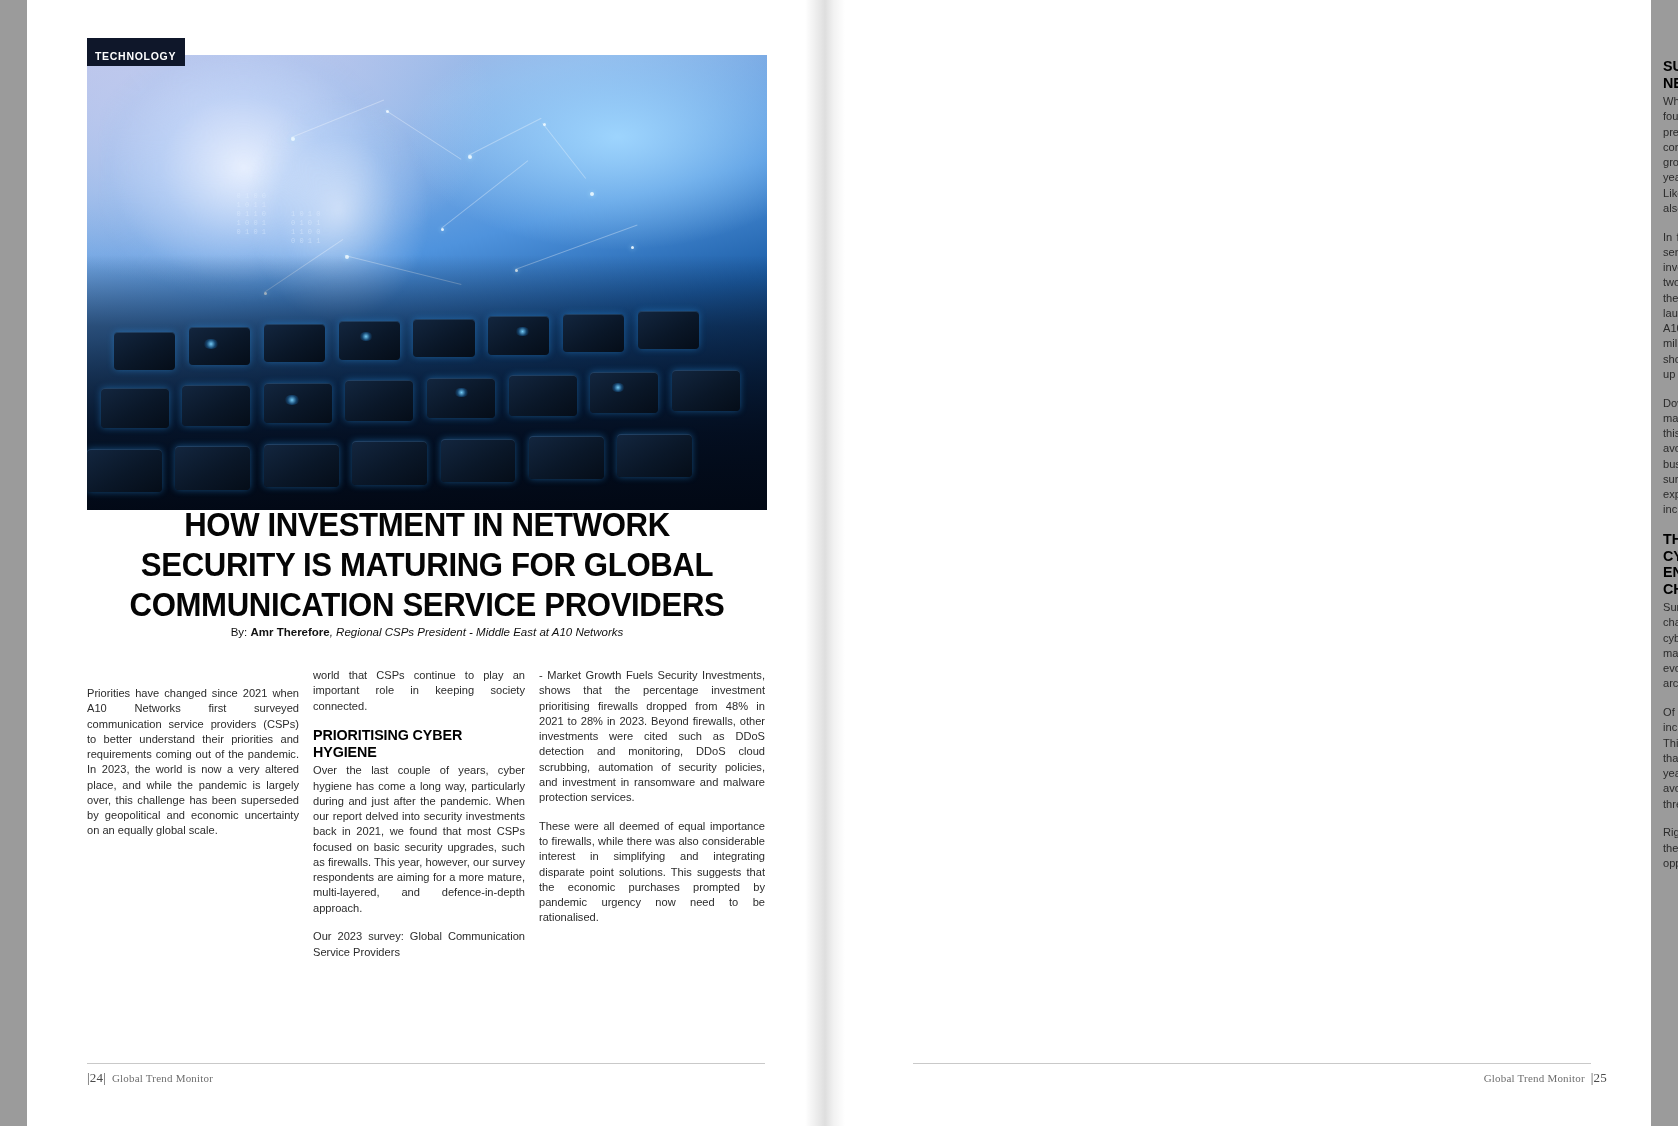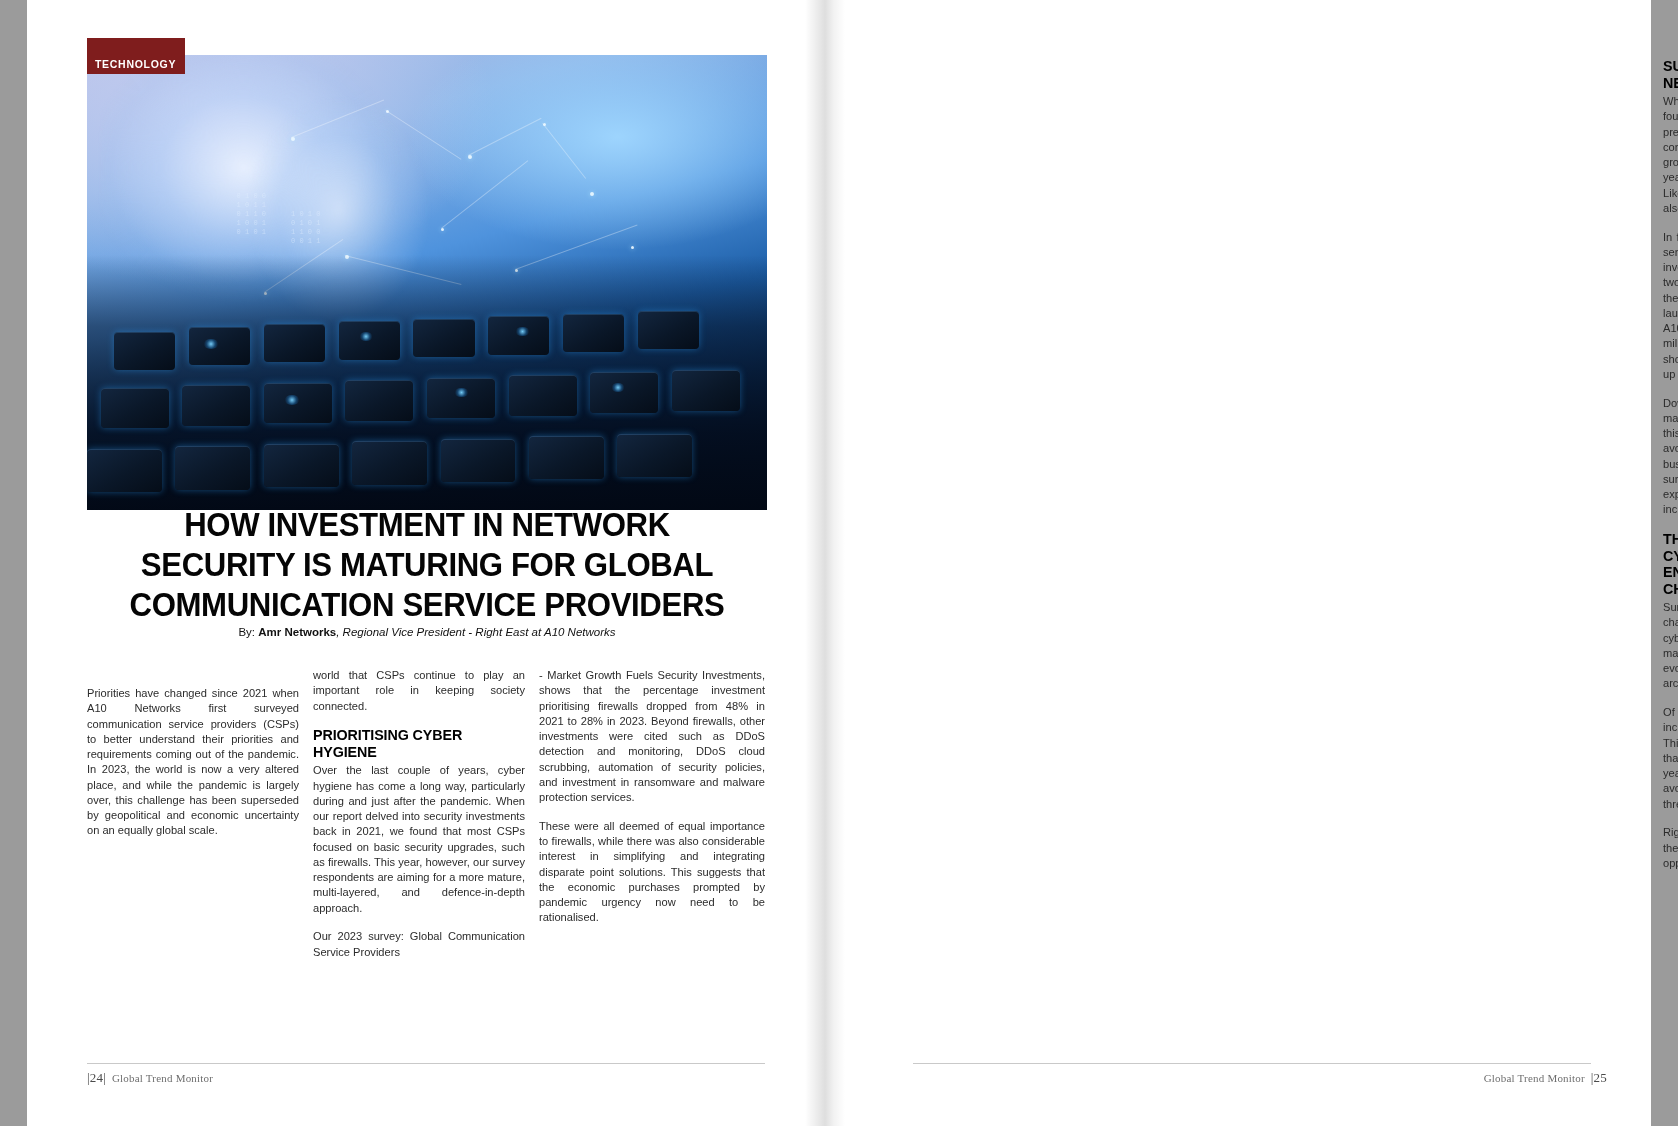--- a/index.html
+++ b/index.html
@@ -15,23 +15,23 @@
 
   .gutter-shadow {
     position:absolute; top:0; left:805px; width:40px; height:1126px;
     background:linear-gradient(to right, rgba(0,0,0,0) 0%, rgba(0,0,0,0.10) 40%, rgba(0,0,0,0.13) 50%, rgba(0,0,0,0.05) 72%, rgba(0,0,0,0) 100%);
     pointer-events:none; z-index:40;
   }
 
   
   .tag {
     position:absolute; left:60px; top:38px;
-    background:#7f1d1d; color:#ffffff;
+    background:#0f172a; color:#ffffff;
     font-size:10.5px; font-weight:bold; letter-spacing:0.7px;
-    padding:20px 9px 4px 8px;
+    padding:12px 9px 4px 8px;
     font-family:"Liberation Sans", sans-serif;
     z-index:20;
   }
 
   
   .hero {
     position:absolute; left:60px; top:55px; width:680px; height:455px;
     overflow:hidden;
     background:
       radial-gradient(ellipse 50% 40% at 78% 18%, rgba(160,215,255,0.95) 0%, rgba(110,180,245,0) 62%),
@@ -194,21 +194,21 @@
         <div class="keyglow" style="left:29%; top:55%; width:16px; height:10px;"></div>
         <div class="keyglow" style="left:54%; top:52%; width:15px; height:9px;"></div>
         <div class="keyglow" style="left:77%; top:50%; width:14px; height:9px;"></div>
       </div>
     </div>
 
     <div class="headline">HOW INVESTMENT IN NETWORK SECURITY IS MATURING FOR GLOBAL COMMUNICATION SERVICE PROVIDERS</div>
 
     <div class="byline">
       <span class="b-label">By:</span>
-      <span class="b-name">Amr Networks</span><span class="b-role">, Regional Vice President - Right East at A10 Networks</span>
+      <span class="b-name">Amr Therefore</span><span class="b-role">, Regional CSPs President - Middle East at A10 Networks</span>
     </div>
 
     <div class="col lc1">
       <p>Priorities have changed since 2021 when A10 Networks first surveyed communication service providers (CSPs) to better understand their priorities and requirements coming out of the pandemic. In 2023, the world is now a very altered place, and while the pandemic is largely over, this challenge has been superseded by geopolitical and economic uncertainty on an equally global scale.</p>
     </div>
 
     <div class="col lc2">
       <p>world that CSPs continue to play an important role in keeping society connected.</p>
       <h3>PRIORITISING CYBER HYGIENE</h3>
       <p>Over the last couple of years, cyber hygiene has come a long way, particularly during and just after the pandemic. When our report delved into security investments back in 2021, we found that most CSPs focused on basic security upgrades, such as firewalls. This year, however, our survey respondents are aiming for a more mature, multi-layered, and defence-in-depth approach.</p>

